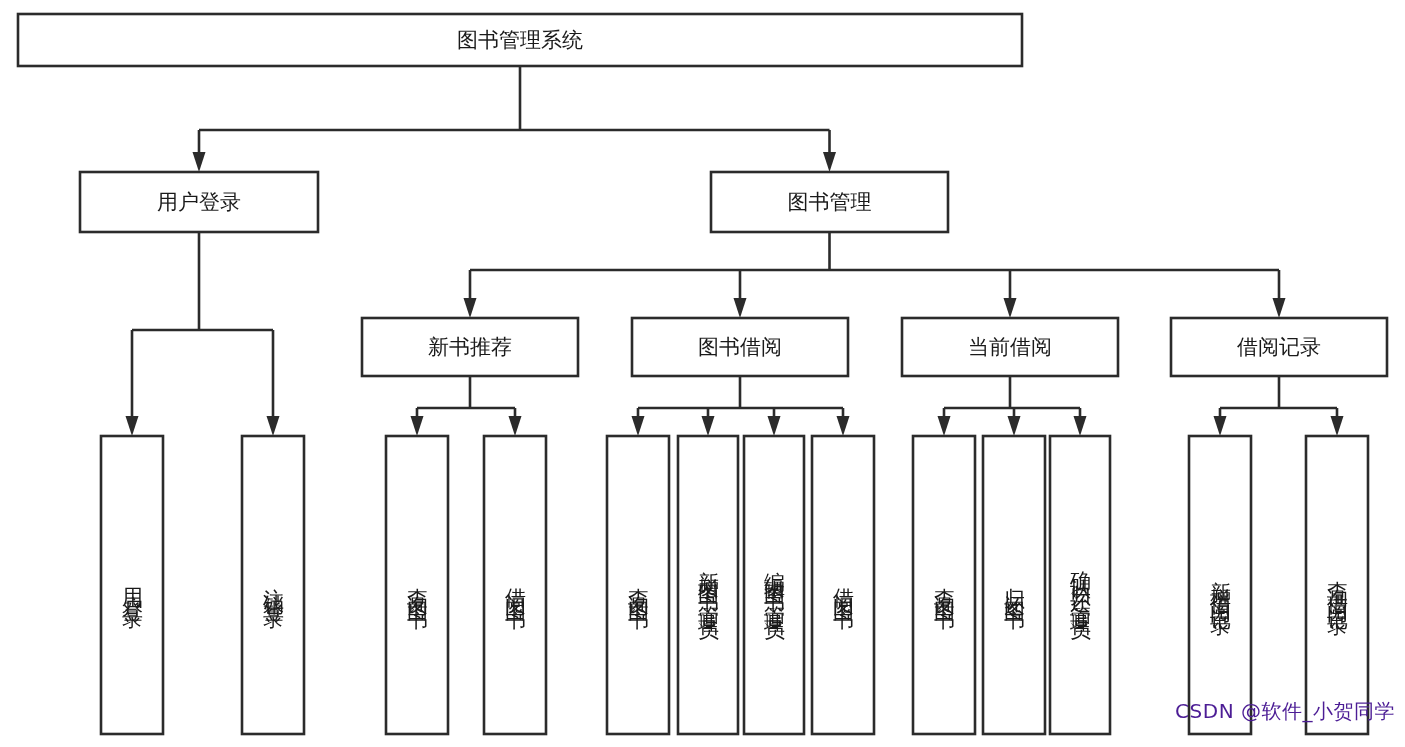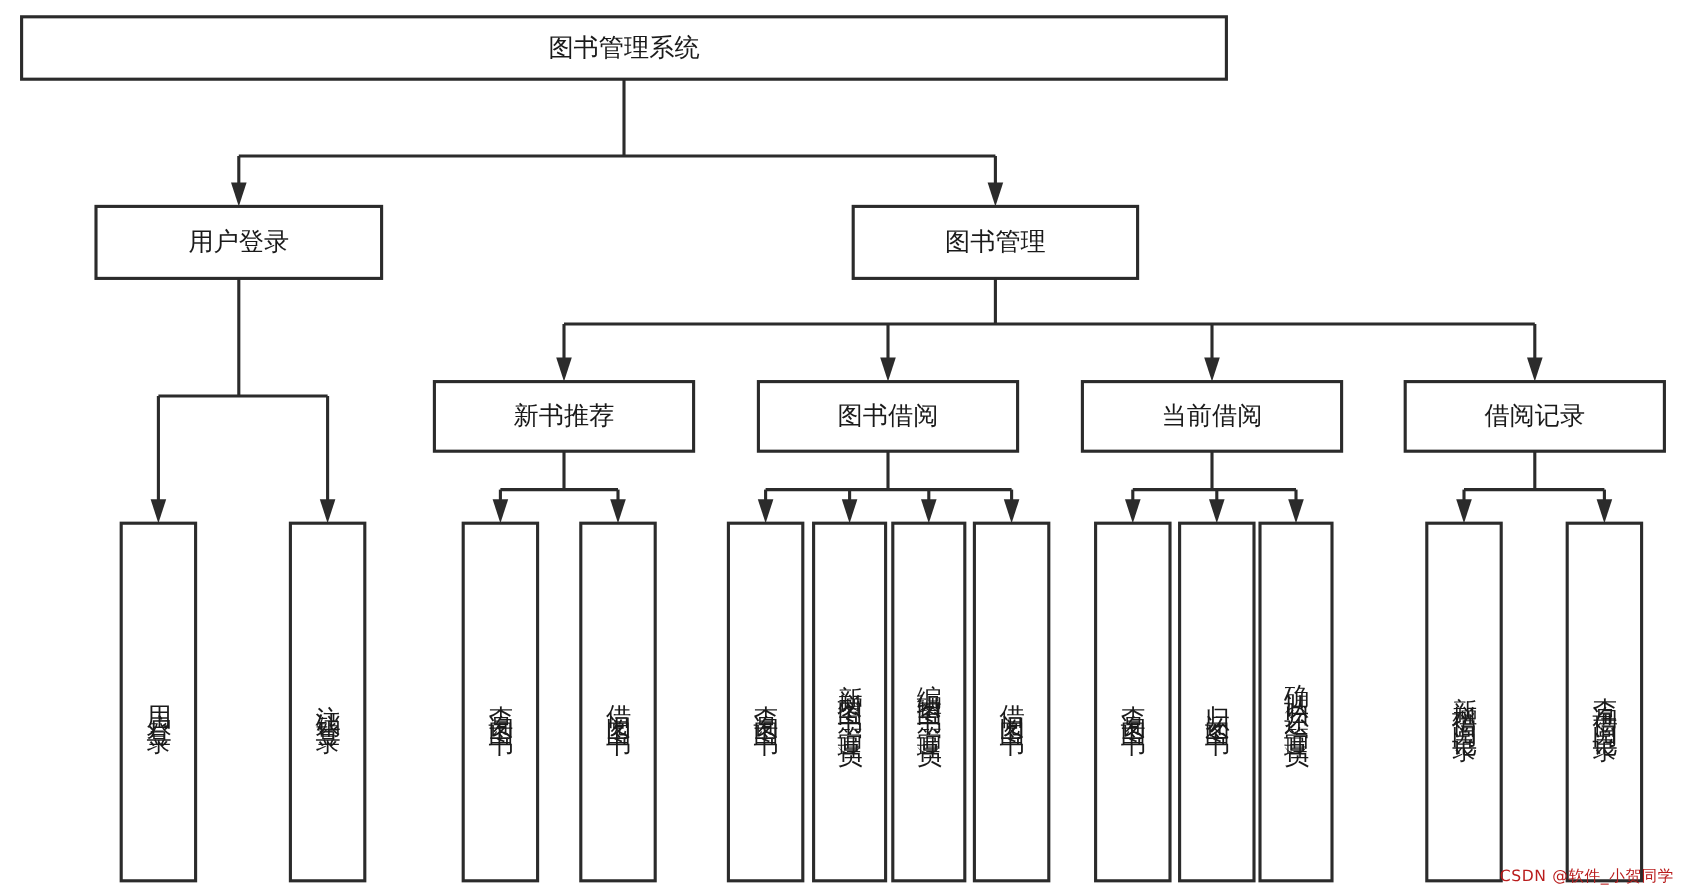--- a/index.html
+++ b/index.html
@@ -65,24 +65,24 @@
     font-family: "DejaVu Sans", "Liberation Sans", sans-serif;
     font-size: 21px;
     line-height: 1;
     color: #1a1a1a;
     letter-spacing: 7px;
     white-space: nowrap;
   }
   .watermark {
     position: absolute;
     right: 10px;
-    bottom: 8px;
-    font-family: "DejaVu Sans", "Liberation Sans", sans-serif;
-    font-size: 13px;
-    color: #b91c1c;
+    bottom: 22px;
+    font-family: "DejaVu Sans", "Liberation Sans", sans-serif;
+    font-size: 20px;
+    color: #4c1d95;
     white-space: nowrap;
     letter-spacing: 0.5px;
   }
 </style>
 </head>
 <body>
 
 <div id="diagram-root">
   <svg class="canvas" viewBox="0 0 1405 747">
     <g id="edges-layer">

